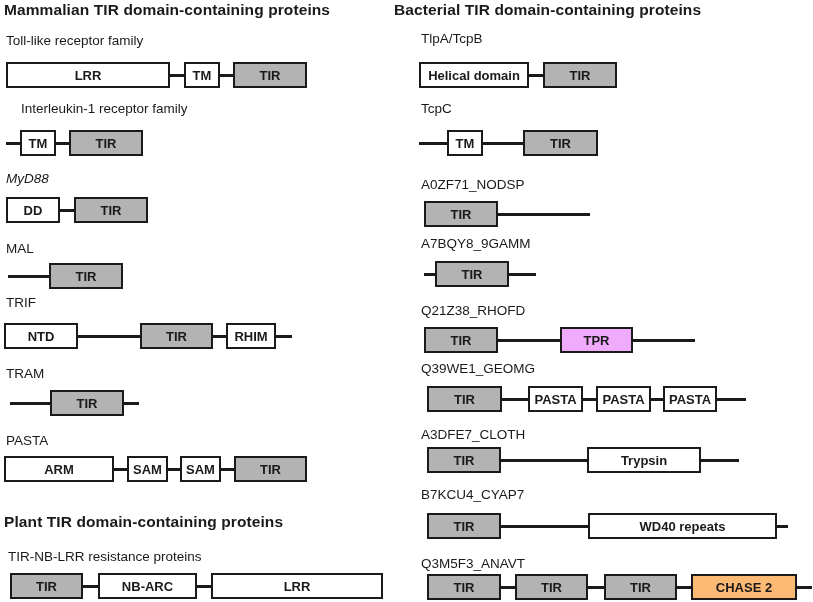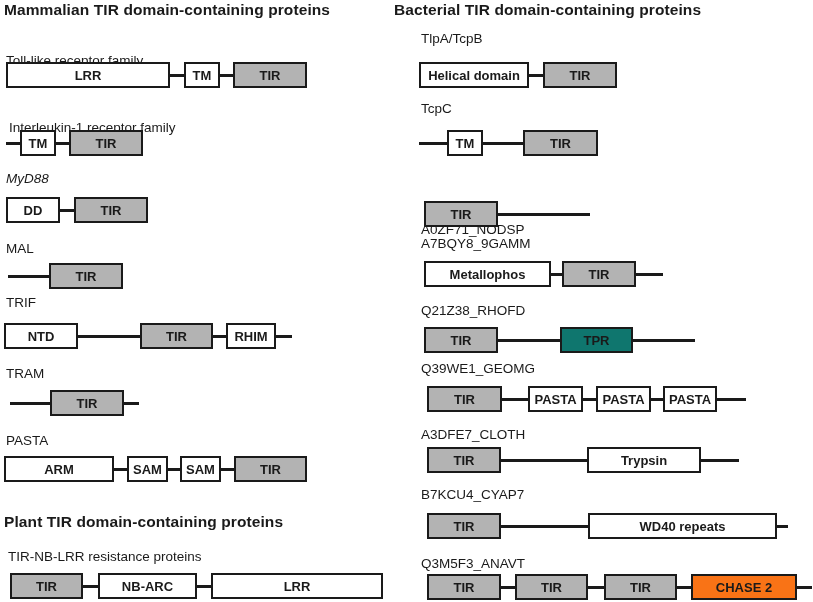--- a/index.html
+++ b/index.html
@@ -49,29 +49,29 @@
   .connector-line {
     height: 3px;
     flex: none;
   }
 </style>
 </head>
 <body>
 
 <div id="figure">
     <div class="section-title" style="left: 4px; top: 1px;">Mammalian TIR domain-containing proteins</div>
-    <div class="protein-label" style="left: 6px; top: 33px; margin-top: 20px;">Toll-like receptor family</div>
+    <div class="protein-label" style="left: 6px; top: 33px;">Toll-like receptor family</div>
     <div class="protein-row" style="left: 6px; top: 62px;">
       <div class="domain-box" style="width: 164px; background: rgb(255, 255, 255); border-color: rgb(26, 26, 26);">LRR</div>
       <div class="connector-line" style="width: 14px; background: rgb(26, 26, 26);"></div>
       <div class="domain-box" style="width: 36px; background: rgb(255, 255, 255); border-color: rgb(26, 26, 26);">TM</div>
       <div class="connector-line" style="width: 13px; background: rgb(26, 26, 26);"></div>
       <div class="domain-box" style="width: 74px; background: rgb(179, 179, 179); border-color: rgb(26, 26, 26);">TIR</div>
     </div>
-    <div class="protein-label" style="left: 9px; top: 101px; margin-top: 19px;">Interleukin-1 receptor family</div>
+    <div class="protein-label" style="left: 21px; top: 101px;">Interleukin-1 receptor family</div>
     <div class="protein-row" style="left: 6px; top: 130px;">
       <div class="connector-line" style="width: 14px; background: rgb(26, 26, 26);"></div>
       <div class="domain-box" style="width: 36px; background: rgb(255, 255, 255); border-color: rgb(26, 26, 26);">TM</div>
       <div class="connector-line" style="width: 13px; background: rgb(26, 26, 26);"></div>
       <div class="domain-box" style="width: 74px; background: rgb(179, 179, 179); border-color: rgb(26, 26, 26);">TIR</div>
     </div>
     <div class="protein-label" style="left: 6px; top: 171px; font-style: italic;">MyD88</div>
     <div class="protein-row" style="left: 6px; top: 197px;">
       <div class="domain-box" style="width: 54px; background: rgb(255, 255, 255); border-color: rgb(26, 26, 26);">DD</div>
       <div class="connector-line" style="width: 14px; background: rgb(26, 26, 26);"></div>
@@ -123,38 +123,37 @@
       <div class="connector-line" style="width: 14px; background: rgb(26, 26, 26);"></div>
       <div class="domain-box" style="width: 74px; background: rgb(179, 179, 179); border-color: rgb(26, 26, 26);">TIR</div>
     </div>
     <div class="protein-label" style="left: 421px; top: 101px;">TcpC</div>
     <div class="protein-row" style="left: 419px; top: 130px;">
       <div class="connector-line" style="width: 28px; background: rgb(26, 26, 26);"></div>
       <div class="domain-box" style="width: 36px; background: rgb(255, 255, 255); border-color: rgb(26, 26, 26);">TM</div>
       <div class="connector-line" style="width: 40px; background: rgb(26, 26, 26);"></div>
       <div class="domain-box" style="width: 75px; background: rgb(179, 179, 179); border-color: rgb(26, 26, 26);">TIR</div>
     </div>
-    <div class="protein-label" style="left: 421px; top: 177px; margin-top: 45px;">A0ZF71_NODSP</div>
+    <div class="protein-label" style="left: 421px; top: 177px;">A0ZF71_NODSP</div>
     <div class="protein-row" style="left: 424px; top: 201px;">
       <div class="domain-box" style="width: 74px; background: rgb(179, 179, 179); border-color: rgb(26, 26, 26);">TIR</div>
       <div class="connector-line" style="width: 54px; background: rgb(26, 26, 26);"></div>
       <div class="connector-line" style="width: 38px; background: rgb(26, 26, 26);"></div>
     </div>
     <div class="protein-label" style="left: 421px; top: 236px;">A7BQY8_9GAMM</div>
     <div class="protein-row" style="left: 424px; top: 261px;">
-      <div class="domain-box" style="width: 127px; background: rgb(255, 255, 255); border-color: rgb(26, 26, 26);">Metallophos</div>
       <div class="connector-line" style="width: 11px; background: rgb(26, 26, 26);"></div>
       <div class="domain-box" style="width: 74px; background: rgb(179, 179, 179); border-color: rgb(26, 26, 26);">TIR</div>
       <div class="connector-line" style="width: 27px; background: rgb(26, 26, 26);"></div>
     </div>
     <div class="protein-label" style="left: 421px; top: 303px; text-align: right;">Q21Z38_RHOFD</div>
     <div class="protein-row" style="left: 424px; top: 327px;">
       <div class="domain-box" style="width: 74px; background: rgb(179, 179, 179); border-color: rgb(26, 26, 26);">TIR</div>
       <div class="connector-line" style="width: 62px; background: rgb(26, 26, 26);"></div>
-      <div class="domain-box" style="width: 73px; background: #0f766e; border-color: rgb(26, 26, 26);">TPR</div>
+      <div class="domain-box" style="width: 73px; background: #f0abfc; border-color: rgb(26, 26, 26);">TPR</div>
       <div class="connector-line" style="width: 62px; background: rgb(26, 26, 26);"></div>
     </div>
     <div class="protein-label" style="left: 421px; top: 361px;">Q39WE1_GEOMG</div>
     <div class="protein-row" style="left: 427px; top: 386px;">
       <div class="domain-box" style="width: 75px; background: rgb(179, 179, 179); border-color: rgb(26, 26, 26);">TIR</div>
       <div class="connector-line" style="width: 26px; background: rgb(26, 26, 26);"></div>
       <div class="domain-box" style="width: 55px; background: rgb(255, 255, 255); border-color: rgb(26, 26, 26);">PASTA</div>
       <div class="connector-line" style="width: 13px; background: rgb(26, 26, 26);"></div>
       <div class="domain-box" style="width: 55px; background: rgb(255, 255, 255); border-color: rgb(26, 26, 26);">PASTA</div>
       <div class="connector-line" style="width: 12px; background: rgb(26, 26, 26);"></div>
@@ -176,16 +175,16 @@
       <div class="connector-line" style="width: 11px; background: rgb(26, 26, 26);"></div>
     </div>
     <div class="protein-label" style="left: 421px; top: 556px;">Q3M5F3_ANAVT</div>
     <div class="protein-row" style="left: 427px; top: 574px;">
       <div class="domain-box" style="width: 74px; background: rgb(179, 179, 179); border-color: rgb(26, 26, 26);">TIR</div>
       <div class="connector-line" style="width: 14px; background: rgb(26, 26, 26);"></div>
       <div class="domain-box" style="width: 73px; background: rgb(179, 179, 179); border-color: rgb(26, 26, 26);">TIR</div>
       <div class="connector-line" style="width: 16px; background: rgb(26, 26, 26);"></div>
       <div class="domain-box" style="width: 73px; background: rgb(179, 179, 179); border-color: rgb(26, 26, 26);">TIR</div>
       <div class="connector-line" style="width: 14px; background: rgb(26, 26, 26);"></div>
-      <div class="domain-box" style="width: 106px; background: #f97316; border-color: rgb(26, 26, 26);">CHASE 2</div>
+      <div class="domain-box" style="width: 106px; background: #fdba74; border-color: rgb(26, 26, 26);">CHASE 2</div>
       <div class="connector-line" style="width: 15px; background: rgb(26, 26, 26);"></div>
     </div>
   </div>
 
 </body></html>

